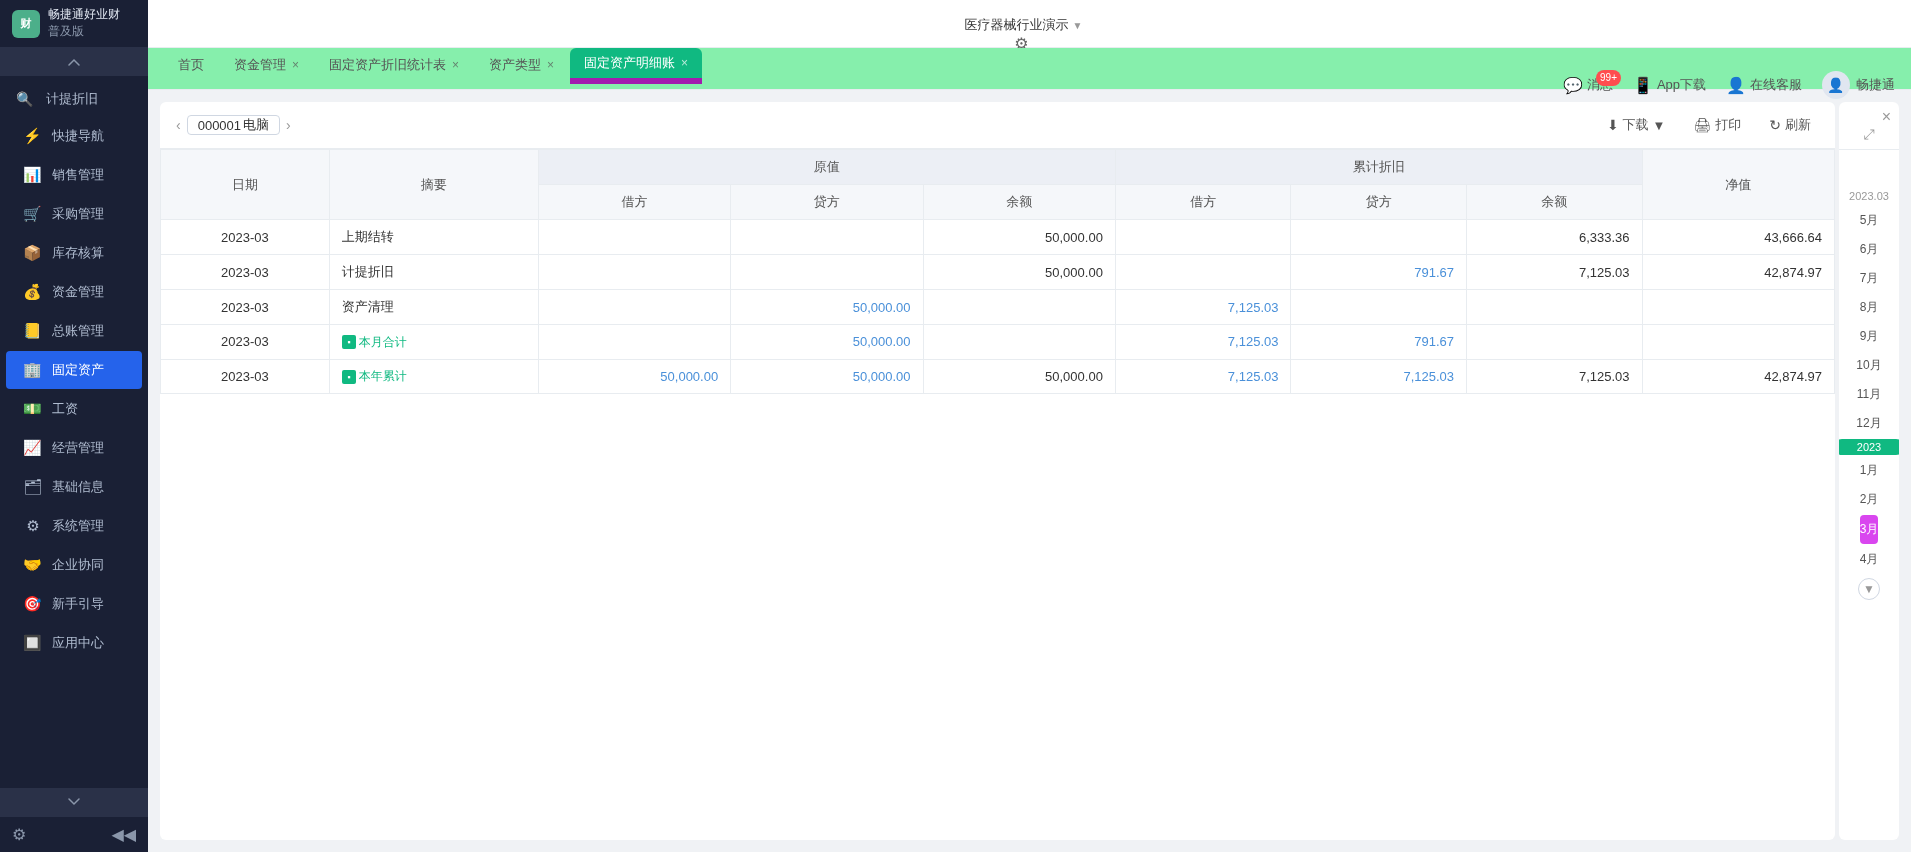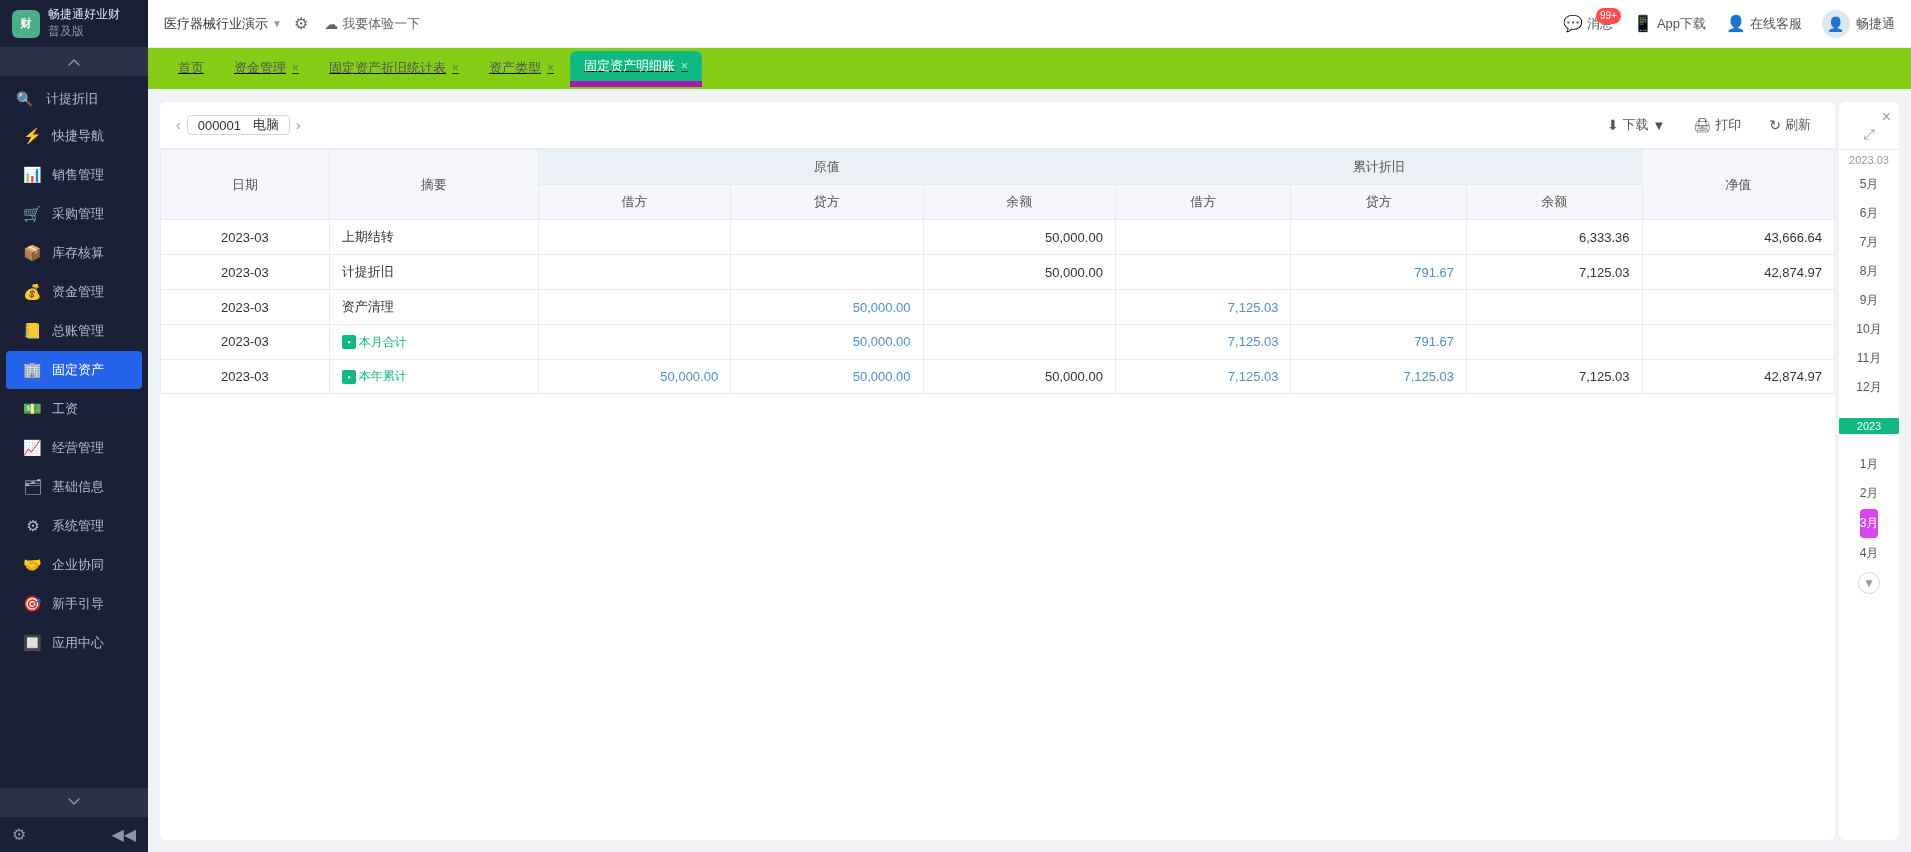--- a/index.html
+++ b/index.html
@@ -78,23 +78,24 @@
       height: 852px;
       background: #f0f2f5;
     }
 
     
     .topbar {
       height: 48px;
       background: #fff;
       display: flex;
       align-items: center;
-      padding: 0 16px;
+      padding: 16px 16px;
       border-bottom: 1px solid #e8ecf0;
       flex-shrink: 0;
+      flex-direction: column;
     }
     .topbar-company {
       display: flex; align-items: center;
       font-size: 13px; color: #333; cursor: pointer;
       margin-right: 12px;
     }
     .topbar-company-text { margin-right: 4px; }
     .topbar-company-arrow { color: #999; font-size: 10px; }
     .topbar-gear { color: #666; font-size: 16px; cursor: pointer; margin-right: 16px; }
     .topbar-experience {
@@ -114,27 +115,26 @@
     }
     .topbar-avatar {
       width: 28px; height: 28px; border-radius: 50%;
       background: #e0e6f0; display: flex; align-items: center; justify-content: center;
       color: #555; font-size: 14px; cursor: pointer;
     }
 
     
     .tabs-bar {
       height: 42px;
-      background: #84cc16;
-      display: flex;
-      align-items: center;
+      background: #86efac;
+      display: flex;
+      align-items: flex-start;
       padding: 0 16px;
       border-bottom: 1px solid #e8ecf0;
       flex-shrink: 0;
-      text-decoration: underline;
     }
     .tab {
       height: 36px; padding: 0 14px;
       display: flex; align-items: center;
       font-size: 13px; color: #555;
       cursor: pointer; border-bottom: 2px solid transparent;
       margin-right: 2px; white-space: nowrap;
     }
     .tab.active {
       background: #10b981; color: #fff;
@@ -166,21 +166,21 @@
     .asset-nav {
       display: flex; align-items: center;
       padding: 10px 16px;
       border-bottom: 1px solid #e8ecf0;
       flex-shrink: 0;
     }
     .asset-nav-arrow { color: #999; font-size: 14px; cursor: pointer; margin-right: 6px; }
     .asset-code-box {
       border: 1px solid #d0d7e2; border-radius: 4px;
       padding: 0 10px; font-size: 13px; color: #333;
-      display: flex; align-items: center; gap: 12px;
+      display: flex; align-items: center; gap: 2px;
     }
     .asset-nav-arrow-right { color: #999; font-size: 14px; cursor: pointer; margin-left: 6px; }
 
     .asset-nav-actions { margin-left: auto; display: flex; align-items: center; gap: 12px; }
     .action-btn {
       display: flex; align-items: center; gap: 4px;
       color: #555; font-size: 13px; cursor: pointer;
       padding: 4px 8px; border-radius: 4px;
     }
     .action-btn .icon { font-size: 14px; }
@@ -247,33 +247,34 @@
     .tl-header-close {
       font-size: 16px; color: #999; cursor: pointer; align-self: flex-end; margin-right: 4px;
     }
     .tl-header-expand {
       font-size: 14px; color: #999; cursor: pointer;
     }
 
     .tl-year {
       font-size: 11px; color: #999; padding: 4px 0;
       text-align: center;
+      margin-top: 36px;
     }
     .tl-month {
       font-size: 12px; color: #555; padding: 6px 0;
       cursor: pointer; text-align: center; width: 100%;
     }
     .tl-month.active {
       background: #d946ef; color: #fff;
       border-radius: 4px; margin: 1px 4px; width: calc(100% - 8px);
     }
     .tl-year-badge {
       background: #10b981; color: #fff;
       border-radius: 10px; padding: 2px 23px;
-      font-size: 11px; margin: 16px 0;
+      font-size: 11px; margin: 1px 0;
     }
     .tl-nav-btn {
       width: 22px; height: 22px; border-radius: 50%;
       border: 1px solid #d0d7e2; display: flex; align-items: center; justify-content: center;
       cursor: pointer; color: #999; font-size: 12px; margin: 4px 0;
     }
   </style>
 </head>
 <body>
 

